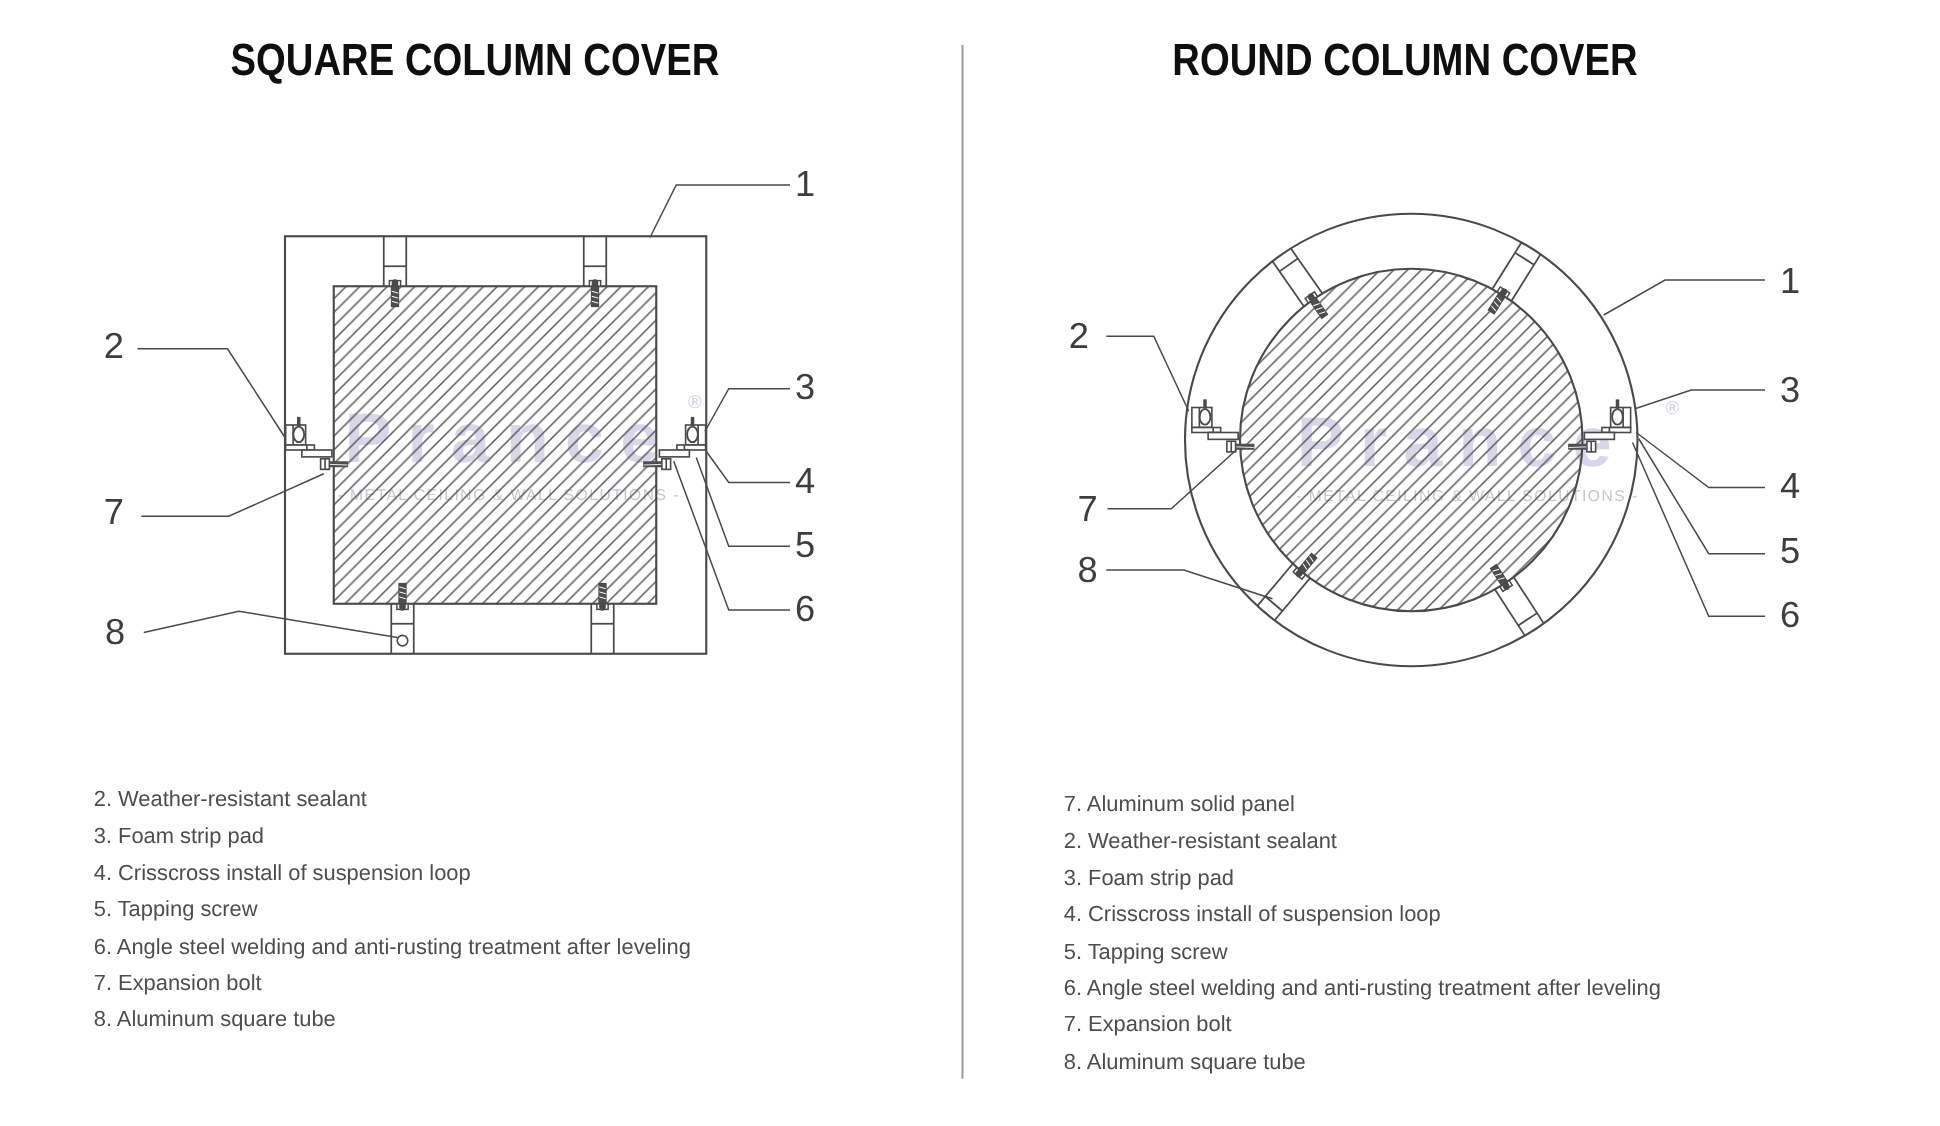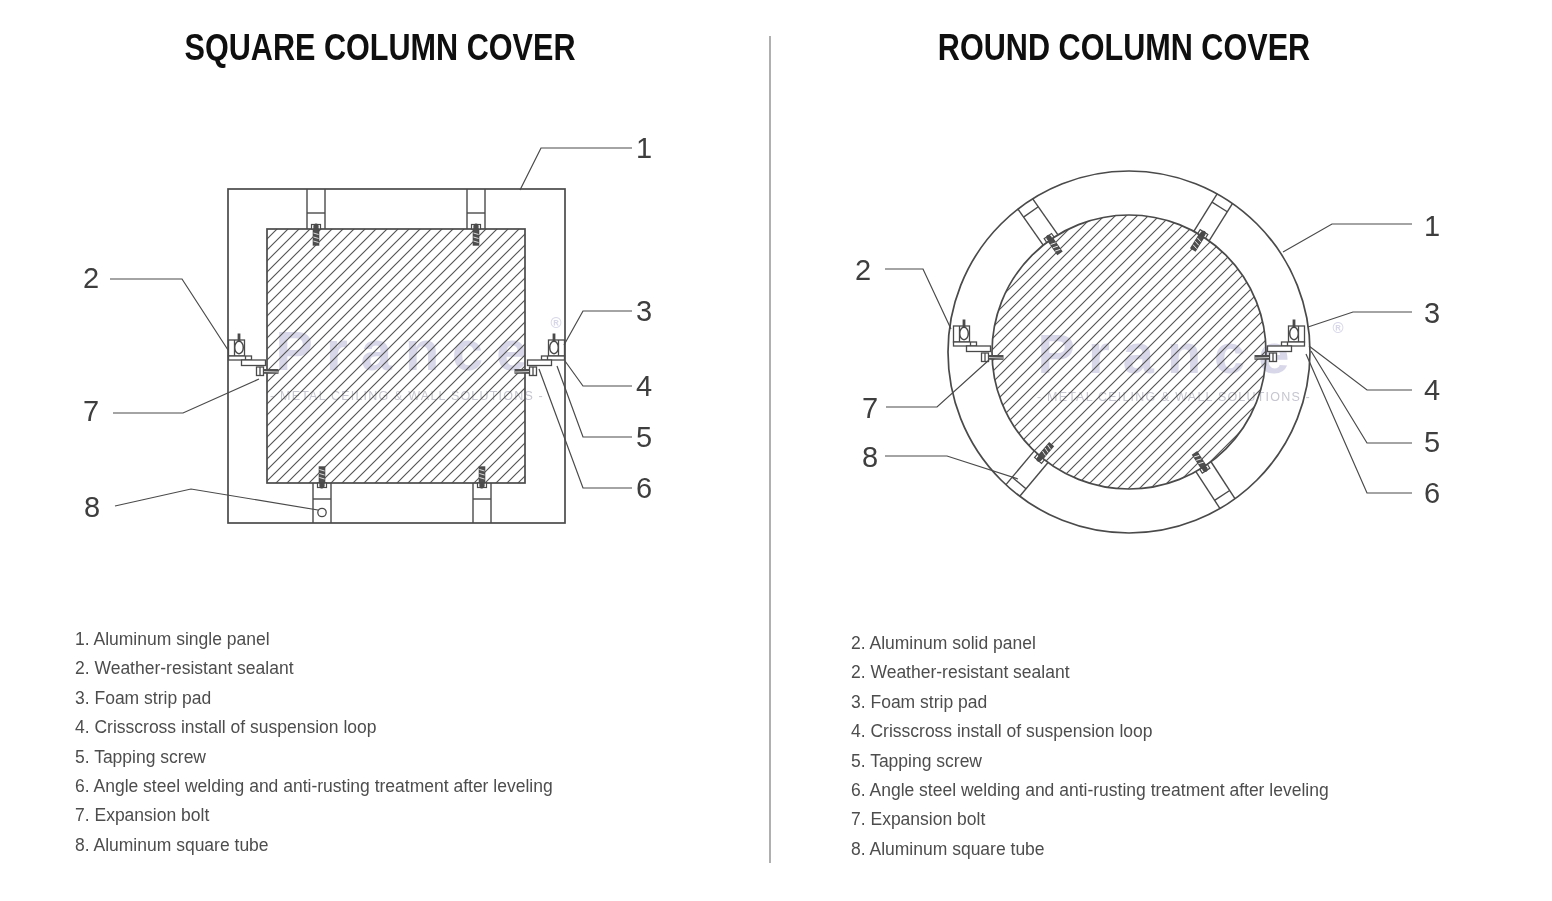--- a/index.html
+++ b/index.html
@@ -140,32 +140,31 @@
   <div class="co" style="left:1432px;top:226px">1</div>
   <div class="co" style="left:863px;top:270px">2</div>
   <div class="co" style="left:1432px;top:313px">3</div>
   <div class="co" style="left:1432px;top:390px">4</div>
   <div class="co" style="left:1432px;top:442px">5</div>
   <div class="co" style="left:1432px;top:493px">6</div>
   <div class="co" style="left:870px;top:408px">7</div>
   <div class="co" style="left:870px;top:457px">8</div>
 
   <div class="legend" style="left:75px;top:625px">
-    <div>1. Aluminum single panel</div>
     <div>2. Weather-resistant sealant</div>
     <div>3. Foam strip pad</div>
     <div>4. Crisscross install of suspension loop</div>
     <div>5. Tapping screw</div>
     <div>6. Angle steel welding and anti-rusting treatment after leveling</div>
     <div>7. Expansion bolt</div>
     <div>8. Aluminum square tube</div>
   </div>
 
   <div class="legend" style="left:851px;top:629px">
-    <div>2. Aluminum solid panel</div>
+    <div>7. Aluminum solid panel</div>
     <div>2. Weather-resistant sealant</div>
     <div>3. Foam strip pad</div>
     <div>4. Crisscross install of suspension loop</div>
     <div>5. Tapping screw</div>
     <div>6. Angle steel welding and anti-rusting treatment after leveling</div>
     <div>7. Expansion bolt</div>
     <div>8. Aluminum square tube</div>
   </div>
 
 </div>

